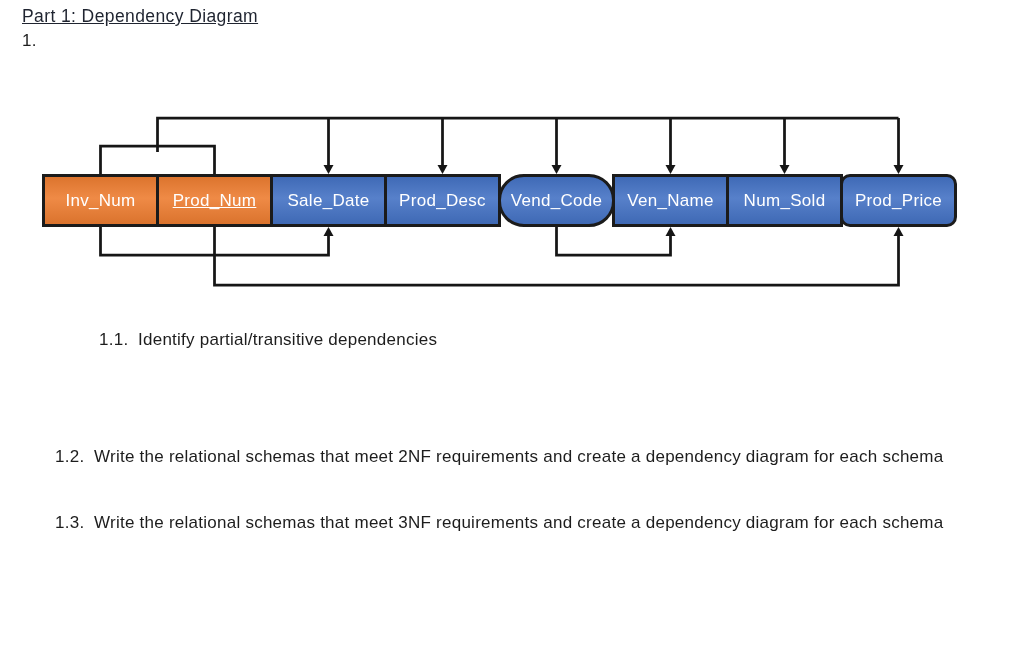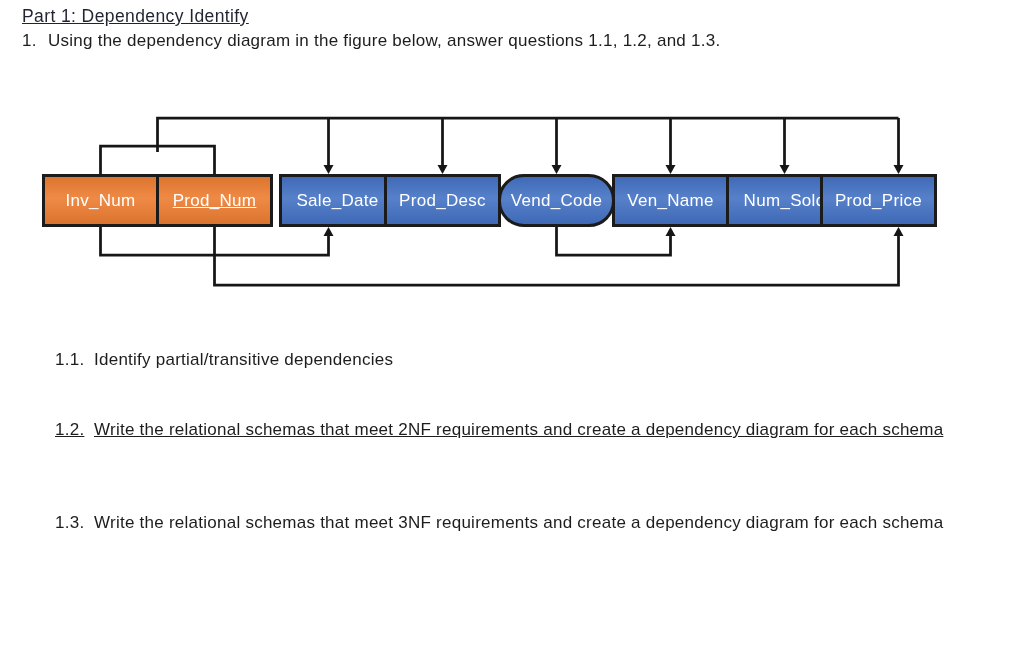--- a/index.html
+++ b/index.html
@@ -45,25 +45,24 @@
     width: 906px;
     font-size: 17px; line-height: 22.5px; letter-spacing: 0.25px;
     display: flex;
   }
   .qnum { flex: 0 0 39px; }
   .qtext { flex: 1; }
 </style>
 </head>
 <body>
 
-<h1 class="title">Part 1: Dependency Identify</h1>
+<h1 class="title">Part 1: Dependency Diagram</h1>
 
 <div class="instruction">
   <span class="inum">1.</span>
-  <span class="itext">Using the dependency diagram in the figure below, answer questions 1.1, 1.2, and 1.3.</span>
 </div>
 
 <div class="diagram-layer">
   <svg id="connectors" viewBox="0 0 1024 645" width="1024" height="645">
       <path d="M100.5,174 L100.5,146 L214.5,146 L214.5,174 M157.5,152 L157.5,118 L898.5,118 M328.5,118 L328.5,165 M442.5,118 L442.5,165 M556.5,118 L556.5,165 M670.5,118 L670.5,165 M784.5,118 L784.5,165 M898.5,118 L898.5,165 M100.5,227 L100.5,255 L328.5,255 L328.5,236 M214.5,227 L214.5,285 L898.5,285 L898.5,236 M556.5,227 L556.5,255 L670.5,255 L670.5,236 " fill="none" stroke="#161616" stroke-width="2.75" stroke-linejoin="miter"></path>
       <polygon points="328.5,174 323.5,165 333.5,165" fill="#161616"></polygon>
       <polygon points="442.5,174 437.5,165 447.5,165" fill="#161616"></polygon>
       <polygon points="556.5,174 551.5,165 561.5,165" fill="#161616"></polygon>
       <polygon points="670.5,174 665.5,165 675.5,165" fill="#161616"></polygon>
       <polygon points="784.5,174 779.5,165 789.5,165" fill="#161616"></polygon>
@@ -72,47 +71,47 @@
       <polygon points="898.5,227 893.5,236 903.5,236" fill="#161616"></polygon>
       <polygon points="670.5,227 665.5,236 675.5,236" fill="#161616"></polygon>
     </svg>
   <div id="boxes">
       <div class="fbox" style="left: 42px; background-color: rgb(237, 125, 49);">
         <span style="color: rgb(255, 255, 255);">Inv_Num</span>
       </div>
       <div class="fbox" style="left: 156px; background-color: rgb(237, 125, 49);">
         <span style="color: rgb(255, 255, 255); text-decoration: underline;">Prod_Num</span>
       </div>
-      <div class="fbox" style="left: 279px; background-color: rgb(68, 114, 196);">
+      <div class="fbox" style="left: 270px; background-color: rgb(68, 114, 196);">
         <span style="color: rgb(255, 255, 255);">Sale_Date</span>
       </div>
       <div class="fbox" style="left: 384px; background-color: rgb(68, 114, 196);">
         <span style="color: rgb(255, 255, 255);">Prod_Desc</span>
       </div>
       <div class="fbox" style="left: 498px; background-color: rgb(68, 114, 196); border-radius: 26px;">
         <span style="color: rgb(255, 255, 255);">Vend_Code</span>
       </div>
       <div class="fbox" style="left: 612px; background-color: rgb(68, 114, 196);">
         <span style="color: rgb(255, 255, 255);">Ven_Name</span>
       </div>
       <div class="fbox" style="left: 726px; background-color: rgb(68, 114, 196);">
         <span style="color: rgb(255, 255, 255);">Num_Sold</span>
       </div>
-      <div class="fbox" style="left: 820px; background-color: rgb(68, 114, 196);">
+      <div class="fbox" style="left: 840px; background-color: rgb(68, 114, 196); border-radius: 10px;">
         <span style="color: rgb(255, 255, 255);">Prod_Price</span>
       </div>
     </div>
 </div>
 
 <div id="questions">
-    <div class="q" style="top: 349px;">
+    <div class="q" style="top: 329px; margin-left: 44px;">
       <span class="qnum">1.1.</span>
       <span class="qtext">Identify partial/transitive dependencies</span>
     </div>
-    <div class="q" style="top: 419px; text-decoration: underline;">
+    <div class="q" style="top: 446px;">
       <span class="qnum">1.2.</span>
       <span class="qtext">Write the relational schemas that meet 2NF requirements and create a dependency diagram for each schema</span>
     </div>
     <div class="q" style="top: 512px;">
       <span class="qnum">1.3.</span>
       <span class="qtext">Write the relational schemas that meet 3NF requirements and create a dependency diagram for each schema</span>
     </div>
   </div>
 
 </body></html>

